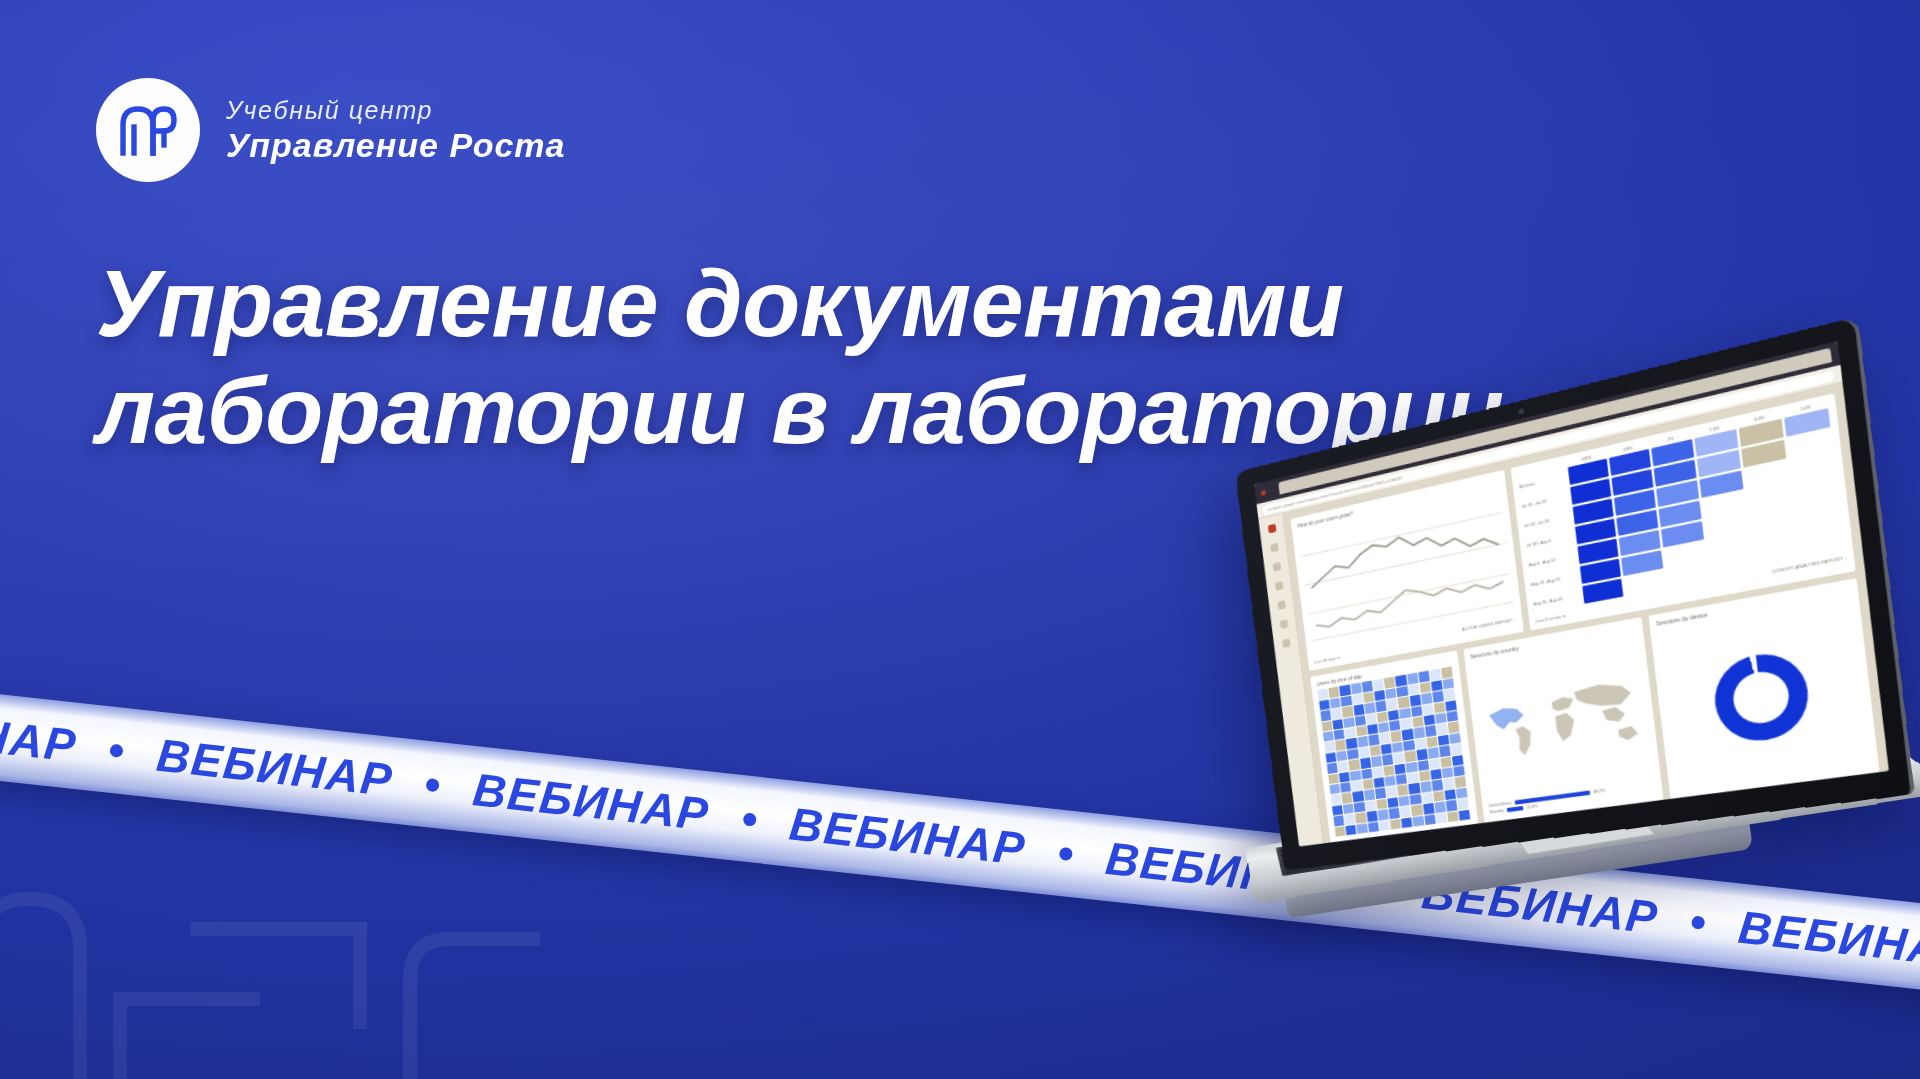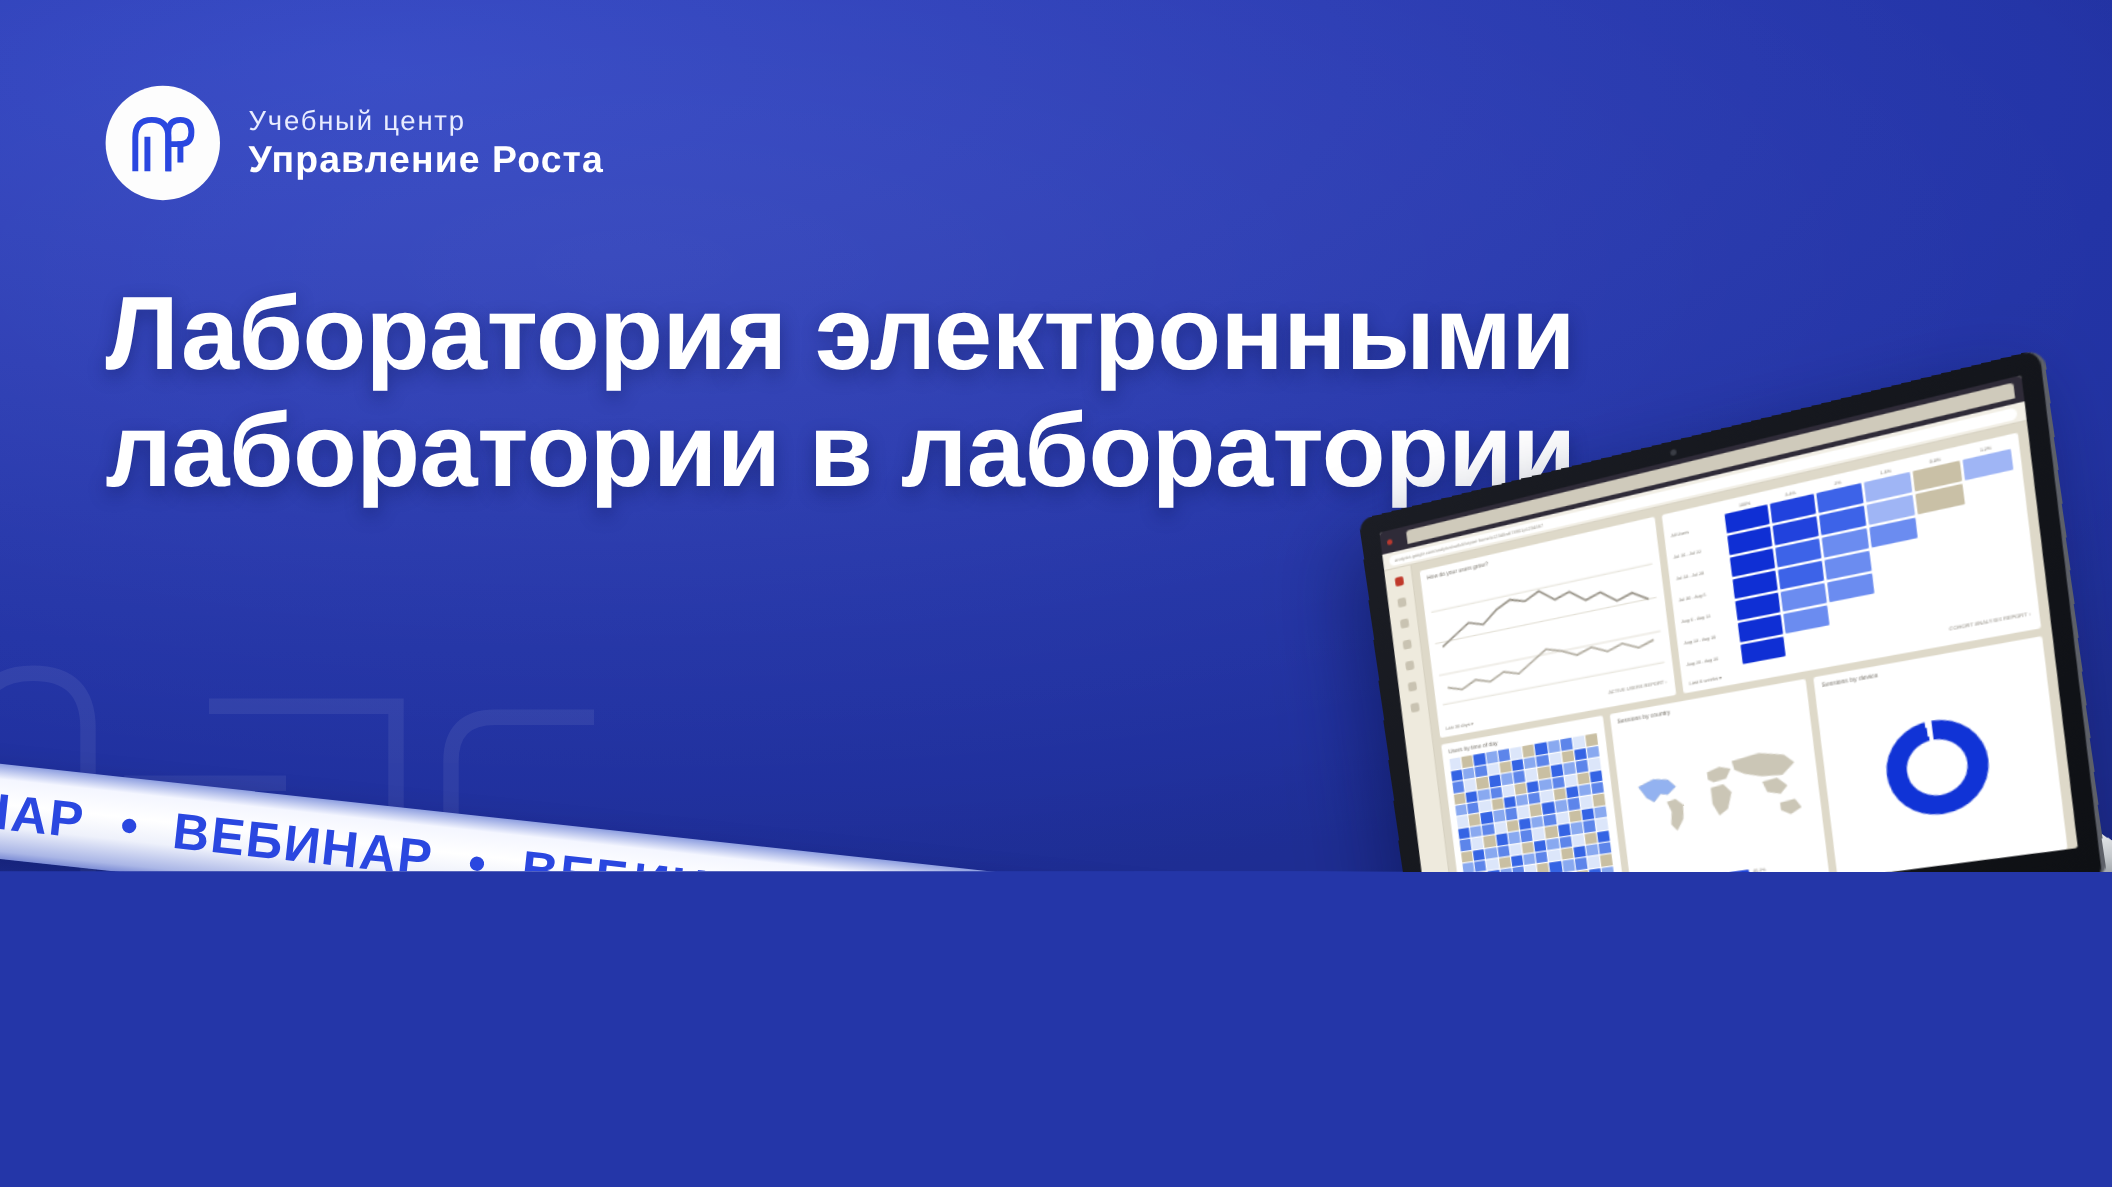--- a/index.html
+++ b/index.html
@@ -9,24 +9,25 @@
     width: 1920px;
     height: 1079px;
     overflow: hidden;
     background: #2436a8;
     font-family: "Liberation Sans", sans-serif;
   }
 
   .stage {
     position: relative;
     width: 1920px;
-    height: 792px;
+    height: 1079px;
     overflow: hidden;
     background:
       radial-gradient(120% 95% at 18% 8%, #3347c4 0%, #2b3cb4 38%, #2334a6 70%, #1f2f99 100%);
+    font-style: italic;
   }
 
   
   .bg-pattern {
     position: absolute;
     left: -60px;
     bottom: -40px;
     width: 720px;
     height: 420px;
     opacity: 0.12;
@@ -363,21 +364,21 @@
         </g>
       </svg>
     </div>
     <div class="logo-text">
       <span class="logo-line-1">Учебный центр</span>
       <span class="logo-line-2">Управление Роста</span>
     </div>
   </div>
 
   <h1 class="headline">
-    <span class="hl-line">Лаборатория электронными</span>
+    <span class="hl-line">Управление документами</span>
     <span class="hl-line">лаборатории в лаборатории</span>
   </h1>
 
   <div class="ribbon">
     <div class="ribbon-track" id="ribbon-track">
         <span class="ribbon-word">ВЕБИНАР</span>
         <span class="ribbon-sep"></span>
         <span class="ribbon-word">ВЕБИНАР</span>
         <span class="ribbon-sep"></span>
         <span class="ribbon-word">ВЕБИНАР</span>

